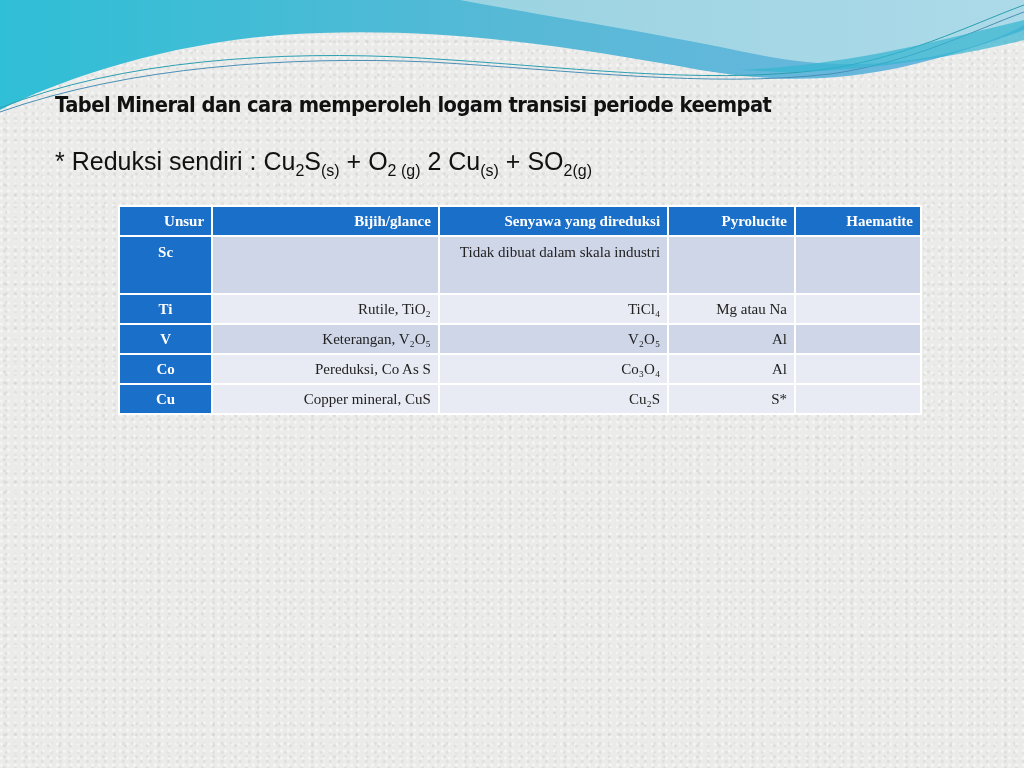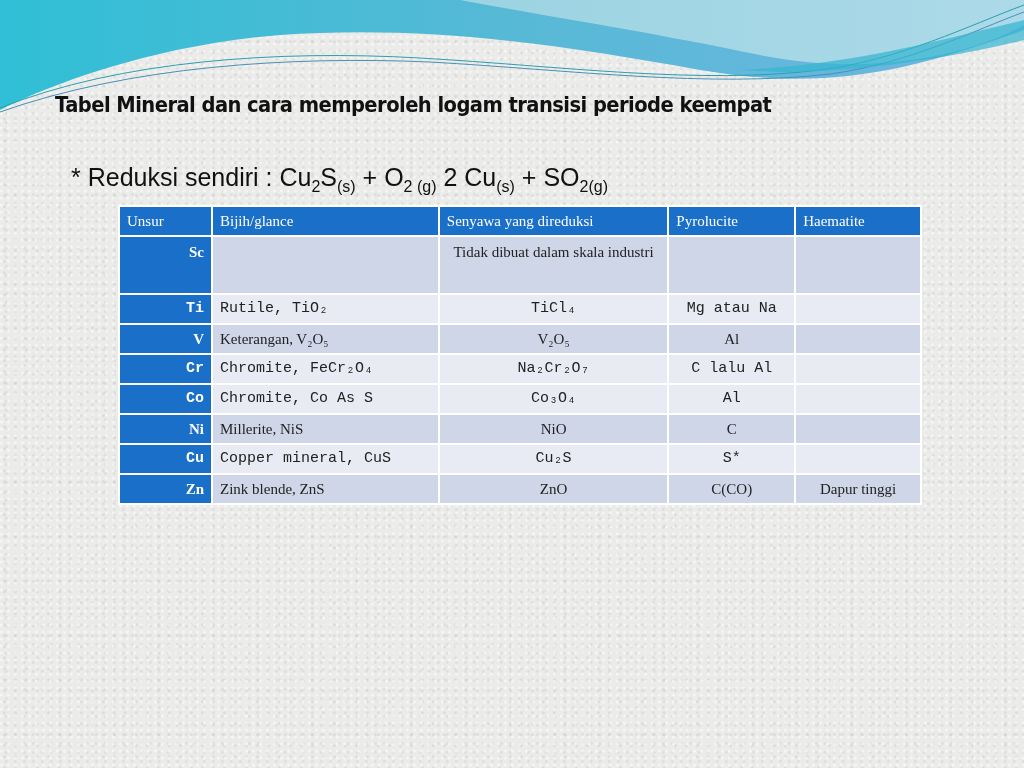--- a/index.html
+++ b/index.html
@@ -13,40 +13,40 @@
     background-size: 7px 7px, 9px 9px, 11px 11px;
     font-family: "Liberation Sans", sans-serif;
   }
   .wave { position:absolute; left:0; top:0; width:1024px; height:130px; }
   .title {
     position:absolute; left:55px; top:93px; margin:0;
     font-family: "DejaVu Sans", sans-serif; font-weight:bold;
     font-size:21px; color:#111; letter-spacing:-0.6px; transform: scaleX(0.93); transform-origin:left;
   }
   .equation {
-    position:absolute; left:55px; top:147px; margin:16px;
+    position:absolute; left:55px; top:147px; margin:0;
     font-family: "Liberation Sans", sans-serif; font-size:25px; color:#111;
   }
   .equation sub { font-size:16px; }
   table.minerals {
     position:absolute; left:118px; top:205px;
     width:804px; border-collapse:collapse;
     font-family: "Liberation Serif", serif; font-size:15px; color:#222;
   }
   table.minerals th, table.minerals td {
-    border:2px solid #ffffff; padding:0 7px; height:27px; vertical-align:top; line-height:28px;
+    border:2px solid #ffffff; padding:0 7px; height:27px; vertical-align:top; line-height:28px;text-align:right;
   }
   table.minerals th {
-    background:#1a6fc8; color:#fff; font-weight:normal; text-align:left; height:28px;
+    background:#1a6fc8; color:#fff; font-weight:bold; text-align:right; height:28px;
   }
   table.minerals td.el {
-    background:#1a6fc8; color:#fff; font-weight:bold; text-align:right;
+    background:#1a6fc8; color:#fff; font-weight:bold; text-align:center;
   }
   tr.odd td { background:#cfd6e8; }
-  tr.even td { background:#e8ebf3;font-family:Liberation Mono, monospace; }
+  tr.even td { background:#e8ebf3; }
   tr td.el { background:#1a6fc8 !important; }
   td.center { text-align:center; }
   tr.tall td { height:56px; line-height:30px; }
   .col-el { width:78px; } .col-min { width:214px; } .col-comp { width:217px; }
   .col-red { width:112px; } .col-ket { width:111px; }
 </style>
 </head>
 <body>
 
 <svg class="wave" viewBox="0 0 1024 130" preserveAspectRatio="none">
@@ -100,48 +100,27 @@
       <td class="center"></td>
     </tr>
     <tr class="odd">
       <td class="el">V</td>
       <td>Keterangan, V₂O₅</td>
       <td class="center">V₂O₅</td>
       <td class="center">Al</td>
       <td class="center"></td>
     </tr>
     <tr class="even">
-      <td class="el">Cr</td>
-      <td>Chromite, FeCr₂O₄</td>
-      <td class="center">Na₂Cr₂O₇</td>
-      <td class="center">C lalu Al</td>
-      <td class="center"></td>
-    </tr>
-    <tr class="even">
       <td class="el">Co</td>
-      <td>Chromite, Co As S</td>
+      <td>Pereduksi, Co As S</td>
       <td class="center">Co₃O₄</td>
       <td class="center">Al</td>
-      <td class="center"></td>
-    </tr>
-    <tr class="odd">
-      <td class="el">Ni</td>
-      <td>Millerite, NiS</td>
-      <td class="center">NiO</td>
-      <td class="center">C</td>
       <td class="center"></td>
     </tr>
     <tr class="even">
       <td class="el">Cu</td>
       <td>Copper mineral, CuS</td>
       <td class="center">Cu₂S</td>
       <td class="center">S*</td>
       <td class="center"></td>
     </tr>
-    <tr class="odd">
-      <td class="el">Zn</td>
-      <td>Zink blende, ZnS</td>
-      <td class="center">ZnO</td>
-      <td class="center">C(CO)</td>
-      <td class="center">Dapur tinggi</td>
-    </tr>
   </tbody>
 </table>
 
 </body></html>

